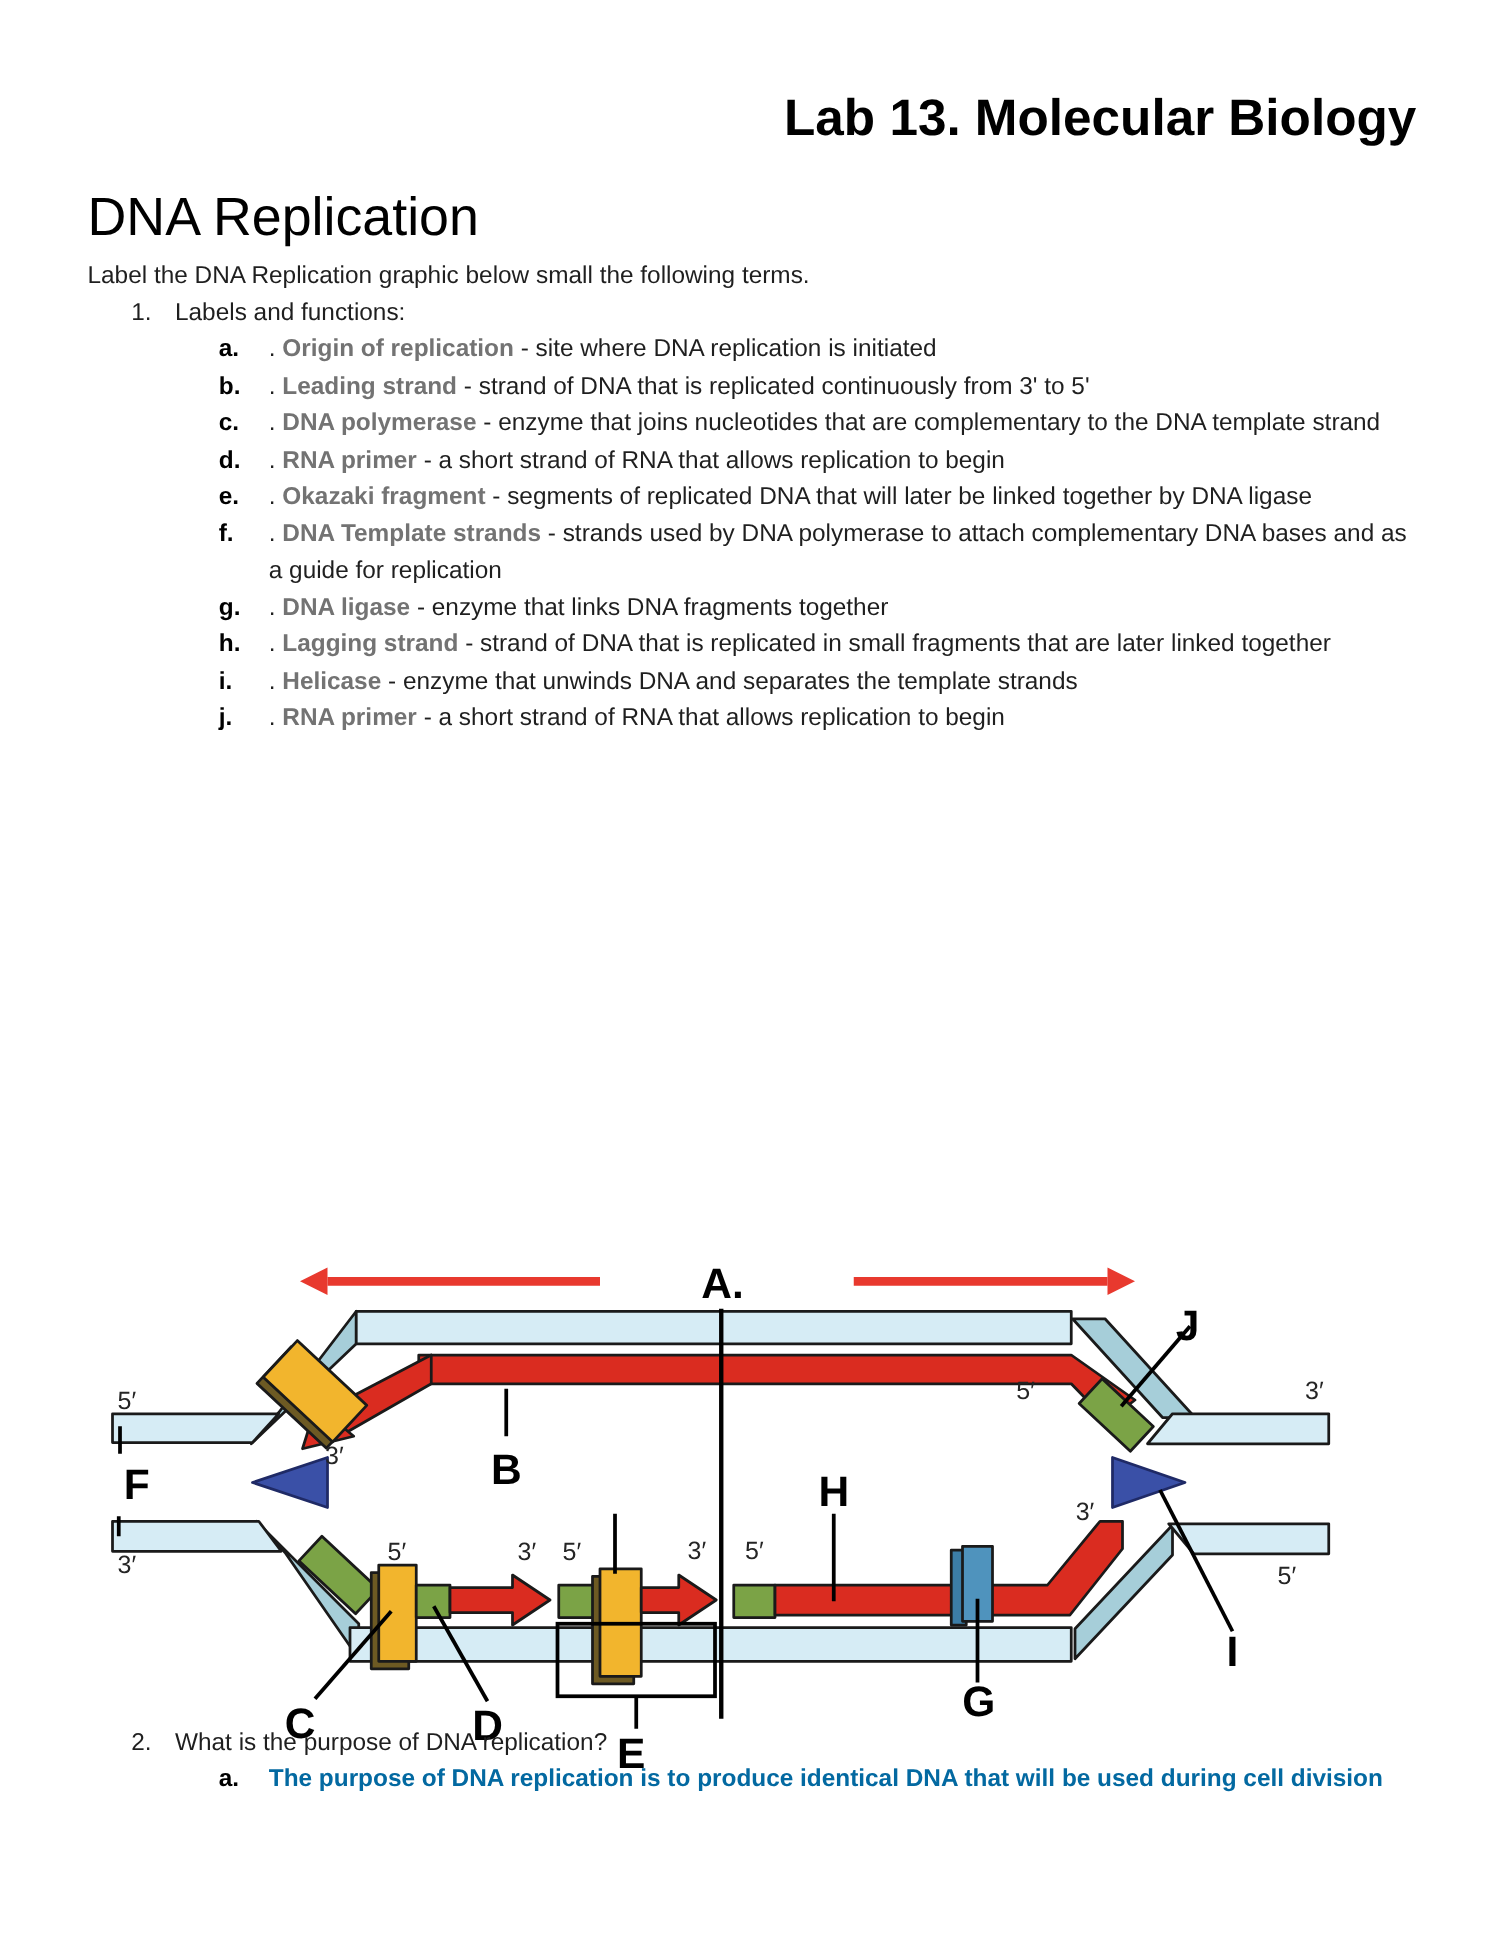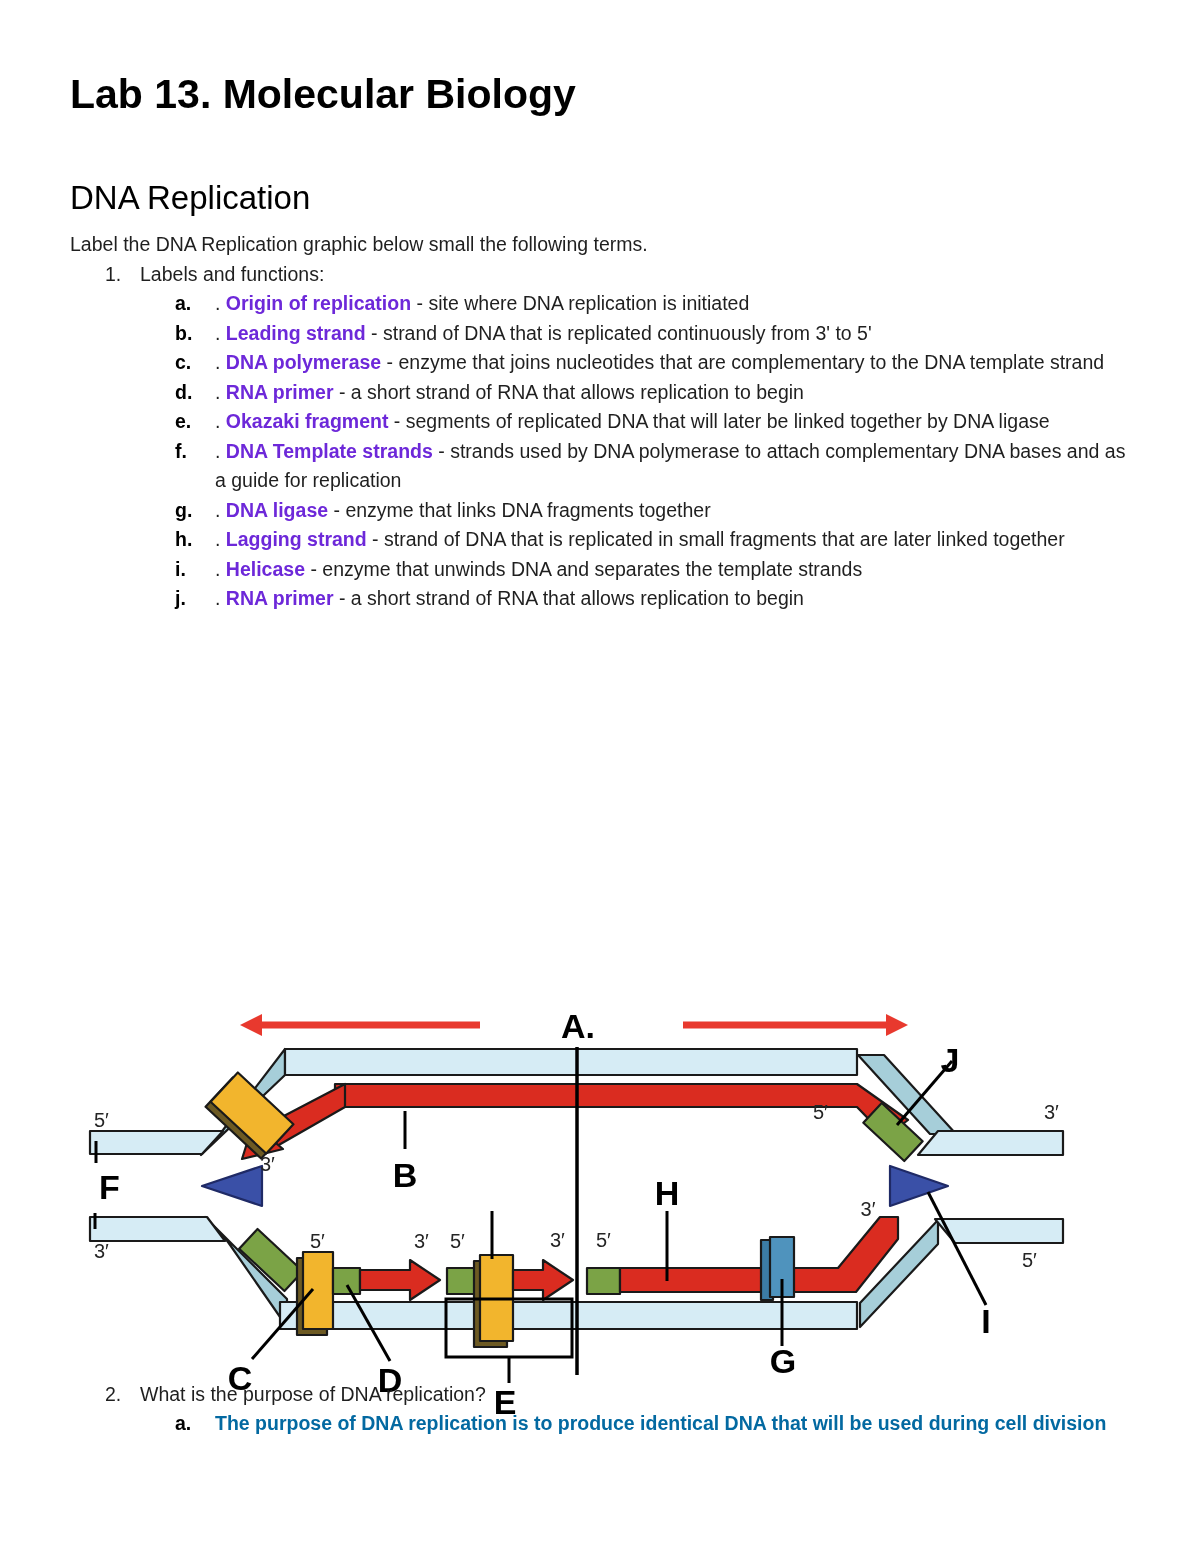--- a/index.html
+++ b/index.html
@@ -1,29 +1,29 @@
 <!DOCTYPE html>
 <html><head>
 <meta charset="utf-8">
 <style>
   html,body{margin:0;padding:0;background:#ffffff;}
   body{width:1200px;height:1553px;overflow:hidden;position:relative;
        font-family:"Liberation Sans",sans-serif;color:#1f1f1f;}
   .page{position:relative;width:1200px;height:1553px;background:#fff;}
   .content{position:absolute;left:70px;top:0;width:1063px;}
-  .doc-title{margin-top:66px;font-size:41px;font-weight:700;color:#000;line-height:56px;}
+  .doc-title{margin-top:66px;font-size:41px;font-weight:700;color:#000;line-height:56px;text-align:right;}
   .intro{margin-top:44px;font-size:19.5px;line-height:29px;width:1015px;}
-  .section-heading{margin-top:54px;font-size:33px;font-weight:400;color:#000;line-height:44px;}
+  .section-heading{margin-top:30px;font-size:43px;font-weight:400;color:#000;line-height:44px;}
   .instructions{margin-top:10px;font-size:19.5px;line-height:29px;width:1040px;}
   .numrow{display:flex;margin-left:35px;margin-top:1px;font-size:19.5px;line-height:29px;}
   .numrow .num{width:35px;flex:none;}
   .item{display:flex;margin-left:105px;font-size:19.5px;line-height:29.5px;}
   .item .letter{width:40px;flex:none;font-weight:700;color:#000;}
   .item .itext{width:920px;}
-  .item .term{font-weight:700;color:#6d28d9;text-align:center;}
+  .item .term{font-weight:700;color:#737373;text-align:center;}
   .diagram{position:relative;width:1200px;height:447px;margin-top:59px;}
   .q2{margin-top:8px;}
   .q2 .answer-row{display:flex;margin-left:105px;font-size:19.5px;line-height:29.5px;}
   .q2 .answer-row .letter{width:40px;flex:none;font-weight:700;color:#000;}
   .q2 .answer-row .atext{width:945px;font-weight:700;color:#0369a1;}
   svg text{font-family:"Liberation Sans",sans-serif;}
   .lbl{font-weight:700;font-size:34px;fill:#000;}
   .prime{font-size:20px;fill:#252525;}
 </style>
 </head>

